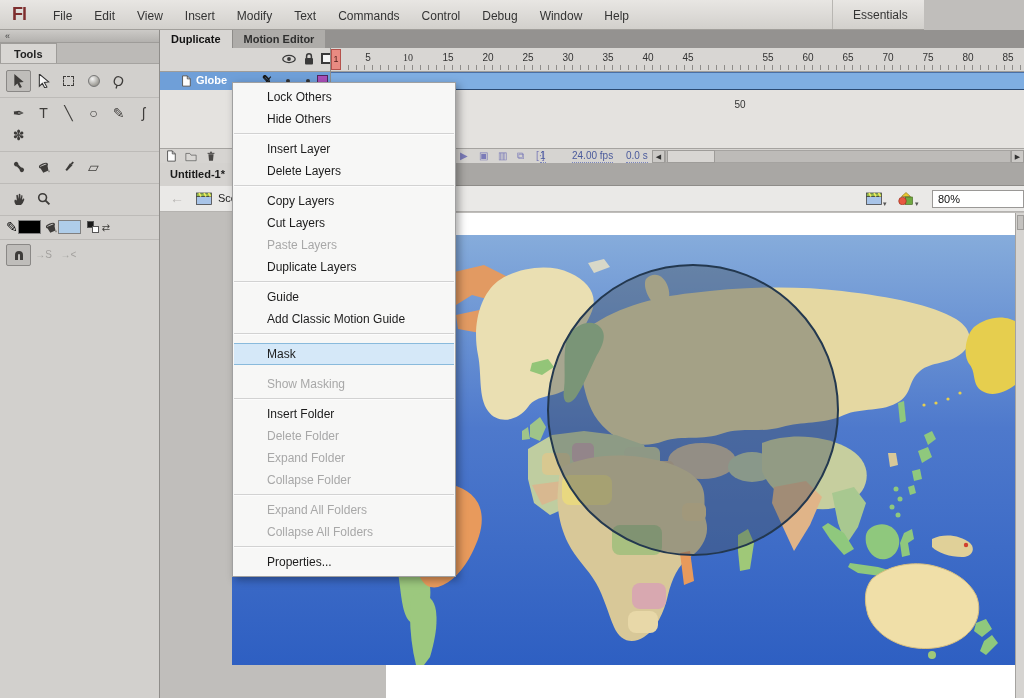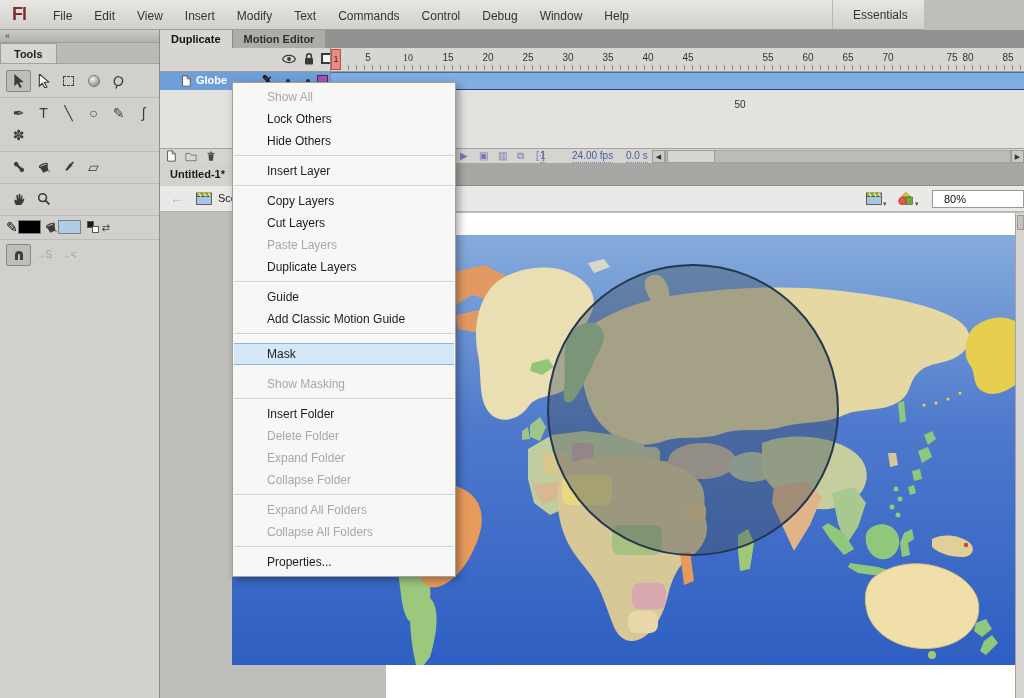--- a/index.html
+++ b/index.html
@@ -71,21 +71,21 @@
 .hsb-thumb{position:absolute;top:1px;height:13px;background:#D8D6D3;border:1px solid #9E9C99}
 
 
 #docbar{position:absolute;left:160px;top:163px;width:864px;height:23px;background:#A9A7A4;border-bottom:1px solid #8E8C89;z-index:4}
 .doctab{position:absolute;left:0;top:0;width:76px;height:23px;background:#D4D2CF;border-right:1px solid #8E8C89;font-size:11px;font-weight:bold;color:#1A1A1A;text-align:center;line-height:23px}
 #editbar{position:absolute;left:160px;top:186px;width:864px;height:26px;background:#EAE9E7;border-bottom:1px solid #B5B3B0;z-index:4}
 .back-arrow{position:absolute;left:10px;top:4px;font-size:14px;color:#B9B7B4}
 .eb-icon{position:absolute;top:6px;width:16px;height:13px}
 .eb-caret{position:absolute;top:14px;font-size:7px;color:#555}
 .scene-label{position:absolute;left:58px;top:6px;font-size:11px;color:#222}
-.zoombox{position:absolute;left:772px;top:4px;width:92px;height:18px;background:#FFF;border:1px solid #9A9896;font-size:11px;color:#111;padding:2px 0 0 11px}
+.zoombox{position:absolute;left:772px;top:4px;width:92px;height:18px;background:#FFF;border:1px solid #9A9896;font-size:11px;color:#111;padding:2px 0 0 5px}
 
 
 #viewport{position:absolute;left:160px;top:212px;width:864px;height:486px;background:#C0BEBB;overflow:hidden;z-index:1}
 #stage{position:absolute;left:226px;top:1px;width:629px;height:485px;background:#FFFFFF}
 #map{position:absolute;left:72px;top:23px;width:783px;height:430px}
 #vscroll{position:absolute;left:855px;top:1px;width:9px;height:485px;background:#D6D4D1;border-left:1px solid #A5A3A0}
 #vscroll .vthumb{position:absolute;left:1px;top:2px;width:7px;height:15px;background:#C4C2BF;border:1px solid #9E9C99}
 
 
 #context-menu{position:absolute;left:232px;top:82px;width:224px;background:#F7F7F6;border:1px solid #A0A0A0;box-shadow:3px 3px 8px rgba(0,0,0,.35);padding:3px 0;z-index:50}
@@ -314,21 +314,21 @@
         <span class="rnum" style="left: 368px;">25</span>
         <span class="rnum" style="left: 408px;">30</span>
         <span class="rnum" style="left: 448px;">35</span>
         <span class="rnum" style="left: 488px;">40</span>
         <span class="rnum" style="left: 528px;">45</span>
         <span class="rnum" style="left: 580px; margin-top: 47px;">50</span>
         <span class="rnum" style="left: 608px;">55</span>
         <span class="rnum" style="left: 648px;">60</span>
         <span class="rnum" style="left: 688px;">65</span>
         <span class="rnum" style="left: 728px;">70</span>
-        <span class="rnum" style="left: 792px; text-align: right;">75</span>
+        <span class="rnum" style="left: 768px; text-align: right;">75</span>
         <span class="rnum" style="left: 808px;">80</span>
         <span class="rnum" style="left: 848px;">85</span>
       </div>
     <div class="ticks"></div>
     <div class="playhead">1</div>
   </div>
 
   <div class="lrow" id="row-globe">
     <div class="lname">
       <svg class="licon">
@@ -496,25 +496,25 @@
 
     <circle cx="461" cy="175" r="145" fill="rgba(68,80,92,0.40)" stroke="#23384F" stroke-width="2"></circle>
   </svg>
 
   <div id="vscroll">
     <div class="vthumb"></div>
   </div>
 </div>
 
 <div id="context-menu">
-    <div class="cm-item dis">Show All</div>
     <div class="cm-item">Lock Others</div>
     <div class="cm-item">Hide Others</div>
     <div class="cm-sep"></div>
     <div class="cm-item">Insert Layer</div>
+    <div class="cm-item">Delete Layers</div>
     <div class="cm-sep"></div>
     <div class="cm-item">Copy Layers</div>
     <div class="cm-item">Cut Layers</div>
     <div class="cm-item dis">Paste Layers</div>
     <div class="cm-item">Duplicate Layers</div>
     <div class="cm-sep"></div>
     <div class="cm-item">Guide</div>
     <div class="cm-item">Add Classic Motion Guide</div>
     <div class="cm-sep"></div>
     <div class="cm-item hl">Mask</div>

